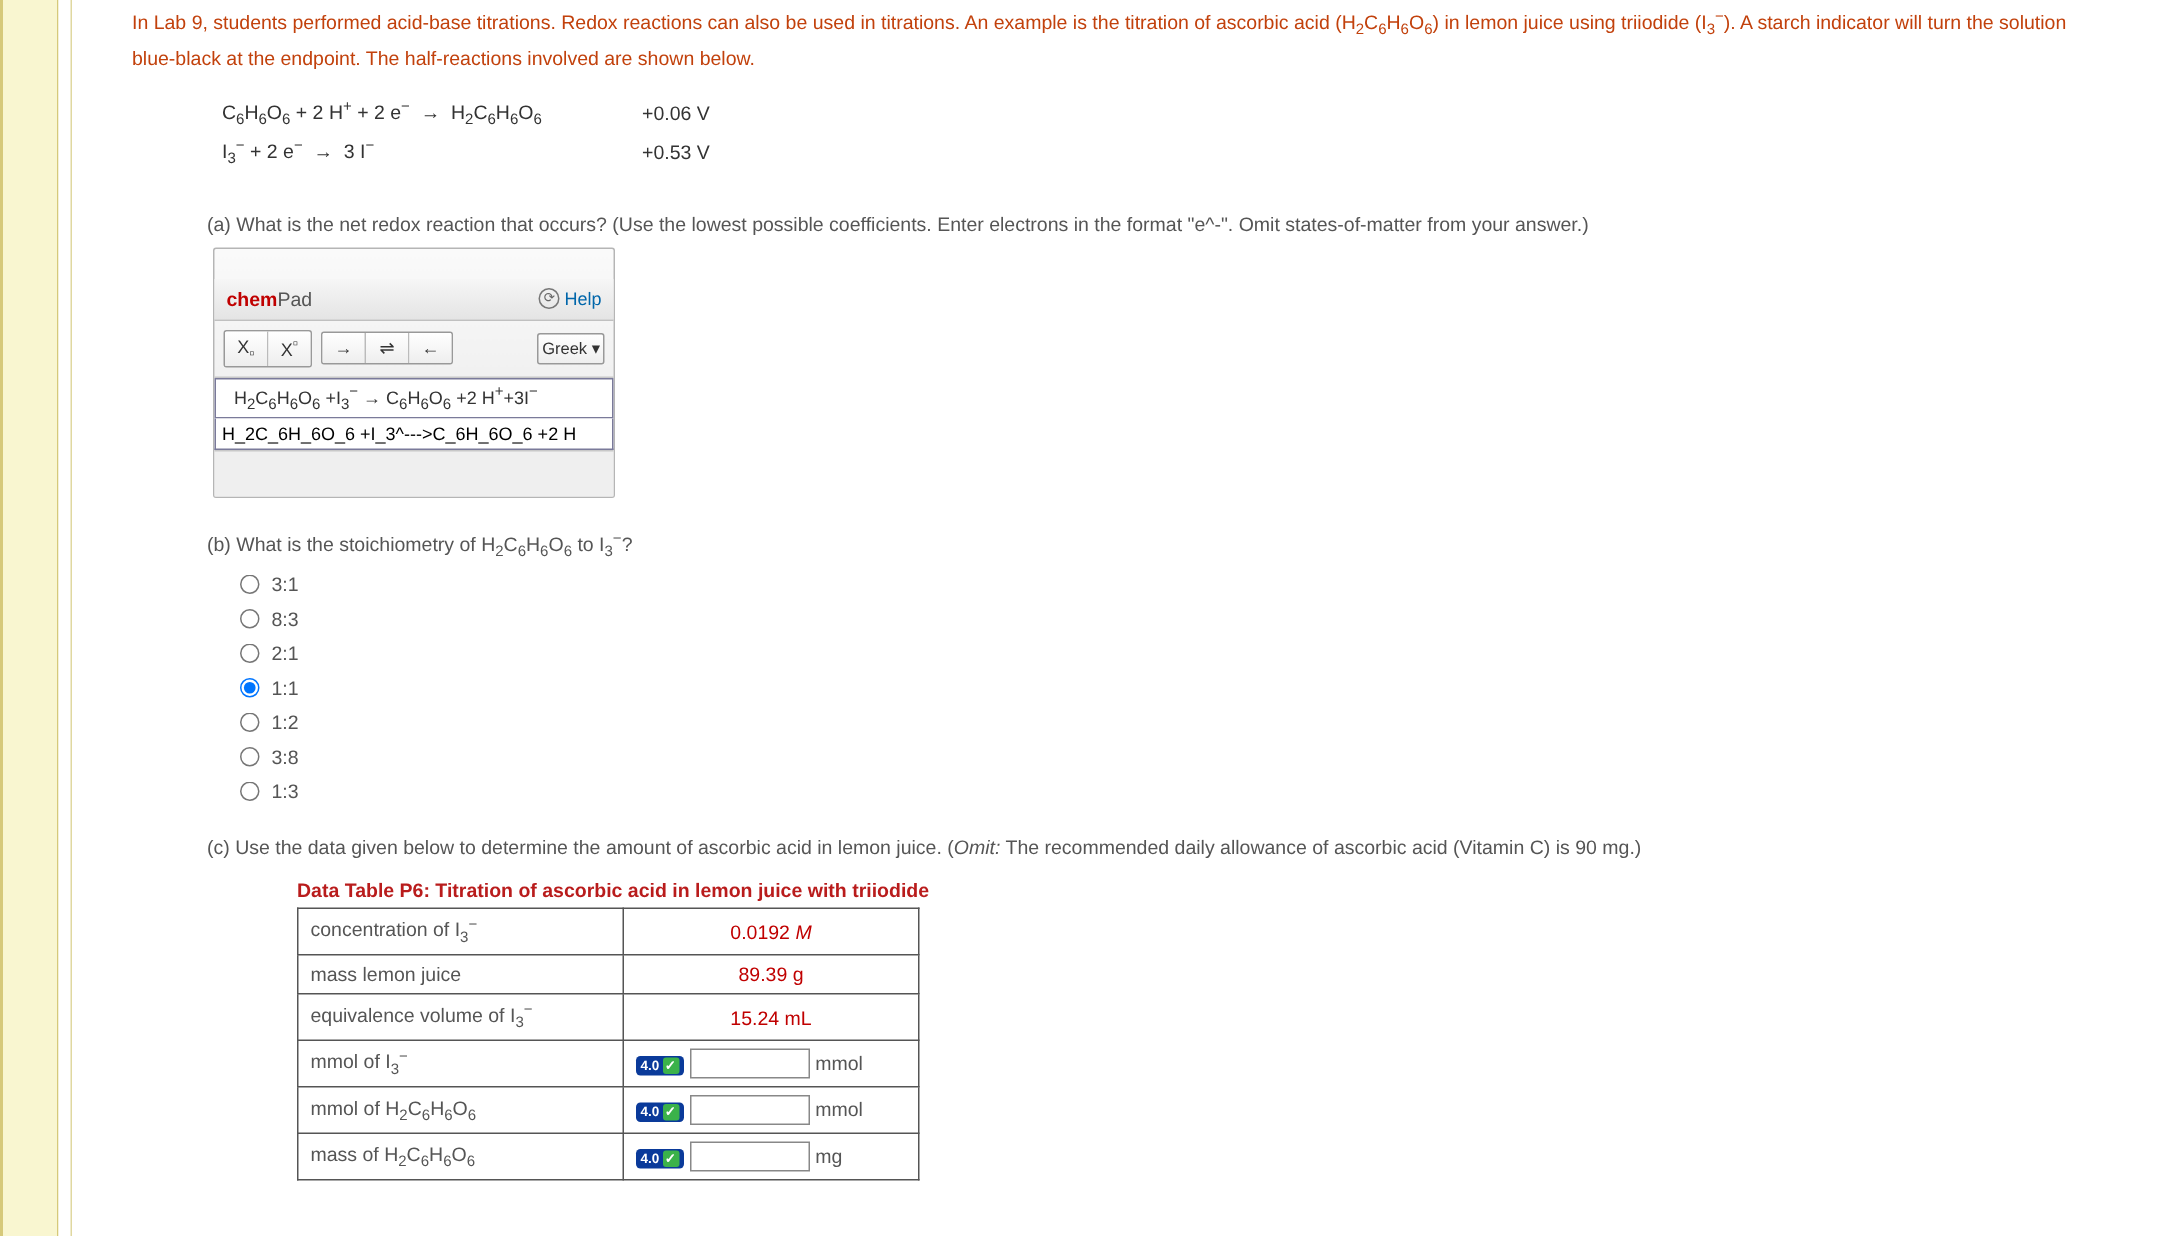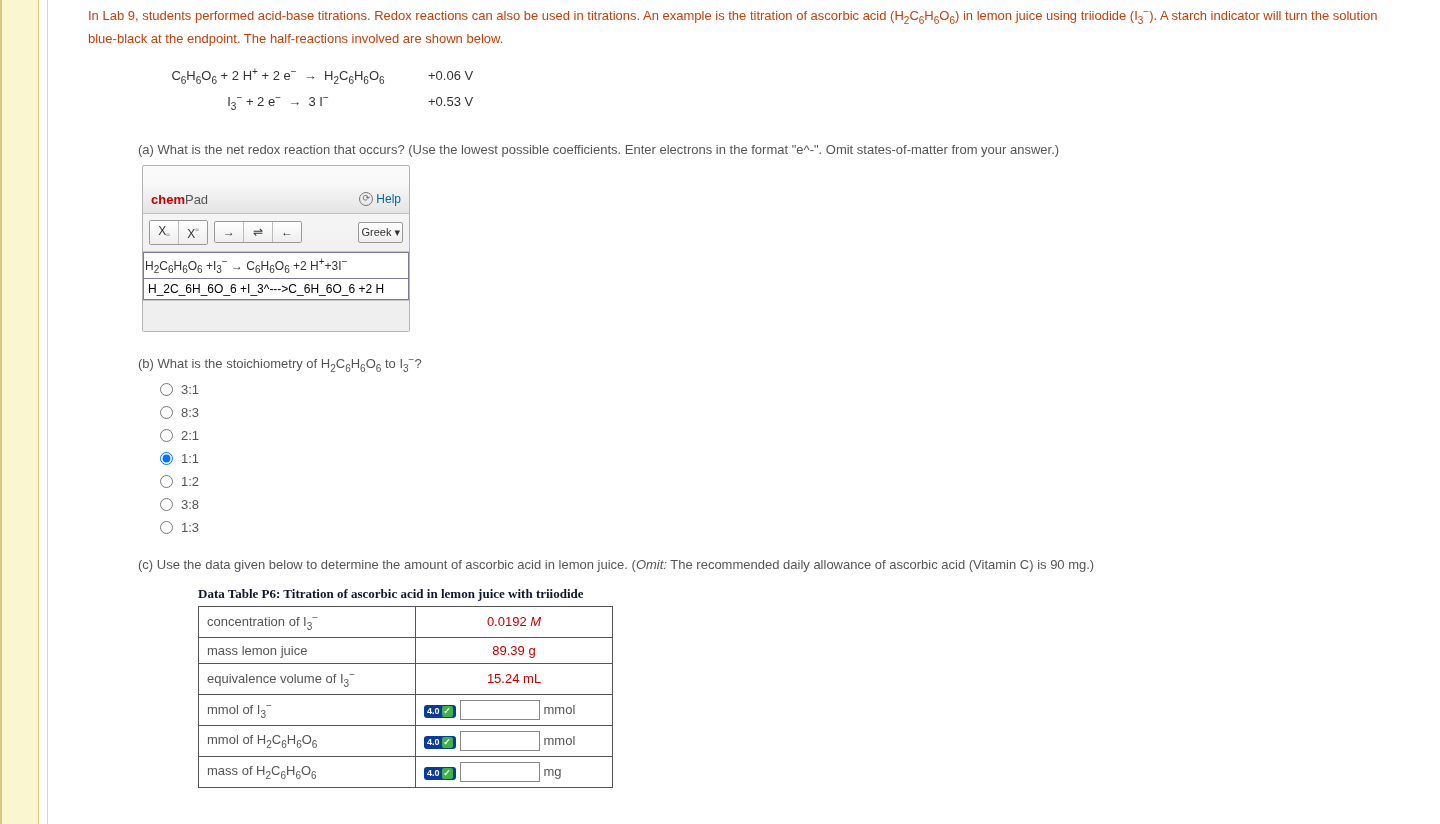--- a/index.html
+++ b/index.html
@@ -37,21 +37,21 @@
   .equations {
     margin: 16px 0 30px 60px;
   }
   .eq-row {
     display: flex;
     align-items: center;
     margin-bottom: 6px;
   }
   .eq-left {
     width: 260px;
-    text-align: center;
+    text-align: left;
     padding-right: 20px;
   }
   .eq-right {
     width: 100px;
   }
   sub { font-size: 10px; vertical-align: sub; }
   sup { font-size: 10px; vertical-align: super; }
   .part {
     margin: 22px 0 8px 50px;
     color: #555;
@@ -122,21 +122,21 @@
     font-size: 11px;
     background: linear-gradient(#fff,#eee);
     cursor: pointer;
     margin-left: 31px;
   }
   .chempad-body {
     padding: 0;
   }
   .rendered-eq {
     border: 1px solid #7a7a9a;
-    padding: 3px 1px;
+    padding: 3px 12px;
     font-size: 12px;
     background: #fff;
     margin: 0;
     white-space: nowrap;
     overflow: hidden;
   }
   .raw-input {
     width: 100%;
     box-sizing: border-box;
     border: 1px solid #7a7a9a;
@@ -158,23 +158,22 @@
     display: flex;
     align-items: center;
     gap: 8px;
     margin: 8px 0;
     color: #555;
   }
   .radio-row input { margin:0; }
   .italic-note { font-style: italic; }
   .table-title {
     font-weight: bold;
-    color: #0f172a;
+    color: #b91c1c;
     margin: 14px 0 4px 110px;
-    font-family: Liberation Serif, serif;
   }
   table.data {
     border-collapse: collapse;
     margin-left: 110px;
   }
   table.data td {
     border: 1px solid #555;
     padding: 5px 8px;
     font-size: 13px;
     color: #555;

